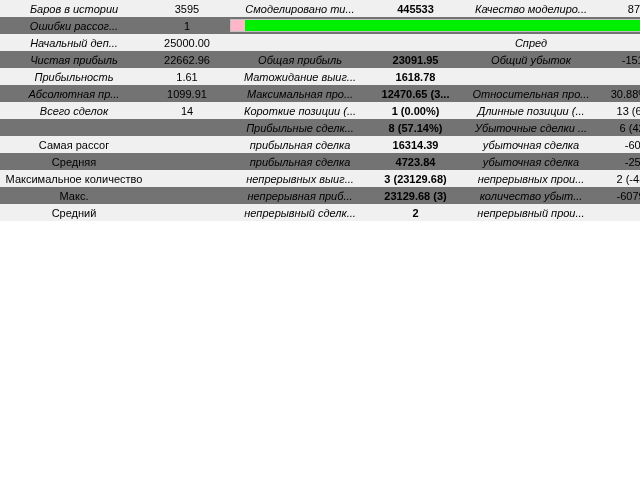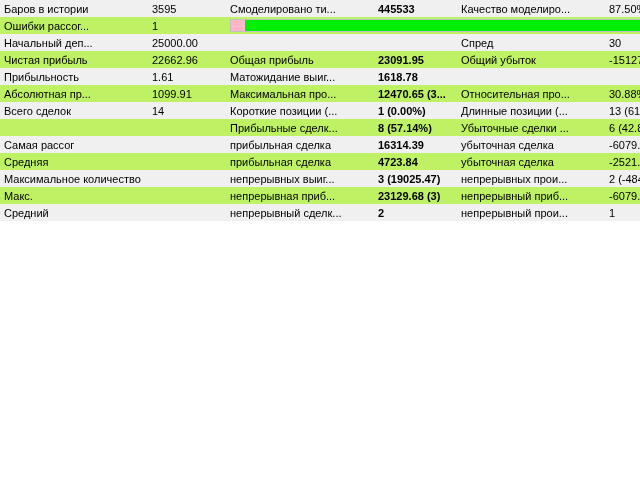--- a/index.html
+++ b/index.html
@@ -22,23 +22,23 @@
   }
   .report td {
     height: 17px;
     padding: 0 4px;
     overflow: hidden;
     white-space: nowrap;
     vertical-align: middle;
     border: none;
   }
   tr.odd td { background: #f0f0f0; }
-  tr.even td { background: #bef264; }
-  .lbl { text-align: left; }
-  .val { text-align: left; }
+  tr.even td { background: #737373; }
+  .lbl { text-align: center; font-style: italic; }
+  .val { text-align: center; }
   .c0 { width: 140px; }
   .c1 { width: 70px; }
   .c2 { width: 140px; }
   .c3 { width: 75px; font-weight: bold; }
   .c4 { width: 140px; }
   .c5 { width: 75px; }
   .progress-cell {
     padding: 0 4px;
   }
   .progress-wrap {
@@ -164,31 +164,31 @@
         <td class="c2 lbl">прибыльная сделка</td>
         <td class="c3 val">4723.84</td>
         <td class="c4 lbl">убыточная сделка</td>
         <td class="c5 val">-2521.29</td>
       </tr>
 
       <tr class="odd">
         <td class="c0 val">Максимальное количество</td>
         <td class="c1 val"></td>
         <td class="c2 lbl">непрерывных выиг...</td>
-        <td class="c3 val">3 (19025.47)</td>
+        <td class="c3 val">3 (23129.68)</td>
         <td class="c4 lbl">непрерывных прои...</td>
         <td class="c5 val">2 (-4841.31)</td>
       </tr>
 
       <tr class="even">
         <td class="c0 val">Макс.</td>
         <td class="c1 val"></td>
         <td class="c2 lbl">непрерывная приб...</td>
         <td class="c3 val">23129.68 (3)</td>
-        <td class="c4 lbl">непрерывный приб...</td>
+        <td class="c4 lbl">количество убыт...</td>
         <td class="c5 val">-6079.75 (1)</td>
       </tr>
 
       <tr class="odd">
         <td class="c0 val">Средний</td>
         <td class="c1 val"></td>
         <td class="c2 lbl">непрерывный сделк...</td>
         <td class="c3 val">2</td>
         <td class="c4 lbl">непрерывный прои...</td>
         <td class="c5 val">1</td>

